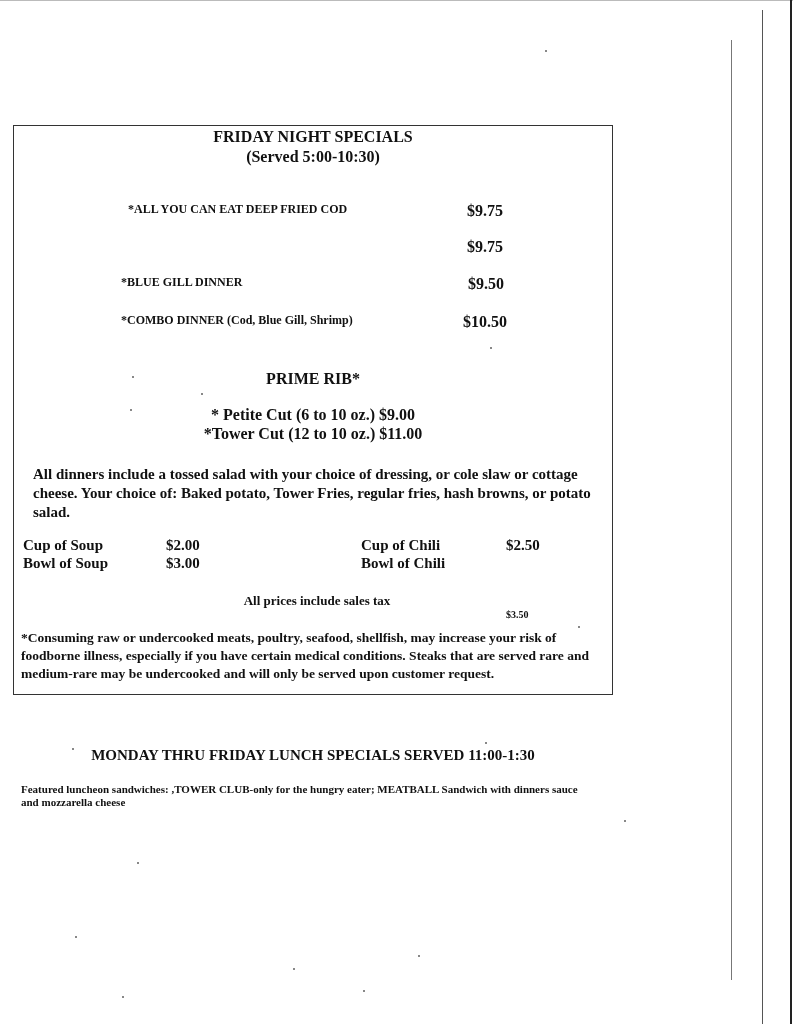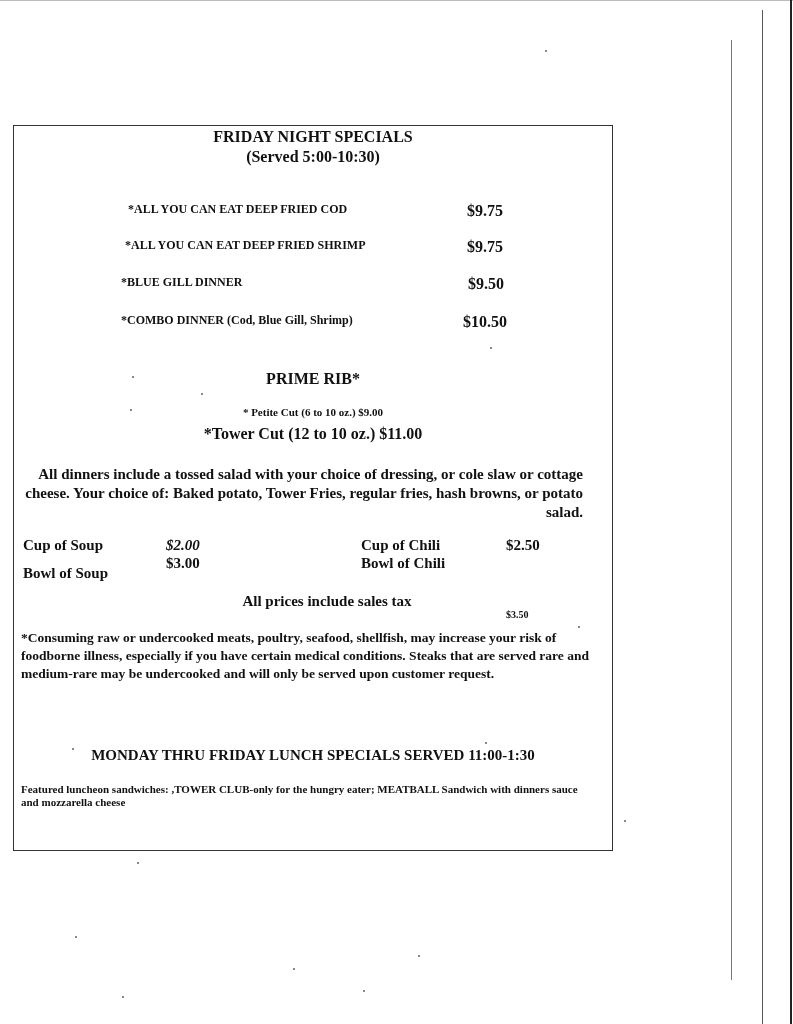--- a/index.html
+++ b/index.html
@@ -5,21 +5,21 @@
   html, body { margin:0; padding:0; }
   body {
     width:793px; height:1024px; background:#ffffff; position:relative; overflow:hidden;
     font-family:"Liberation Serif", "DejaVu Serif", serif; color:#111;
   }
   .topline { position:absolute; left:0; top:0; width:793px; height:1px; background:#bbb; }
   .edge1 { position:absolute; left:731px; top:40px; width:1px; height:940px; background:#777; }
   .edge2 { position:absolute; left:762px; top:10px; width:1px; height:1014px; background:#555; }
   .edge3 { position:absolute; left:790px; top:0; width:2px; height:1024px; background:#222; }
   .menu-box {
-    position:absolute; left:13px; top:125px; width:600px; height:726px;
+    position:absolute; left:13px; top:125px; width:600px; height:570px;
     border:1px solid #333; box-sizing:border-box;
   }
   .b { font-weight:bold; }
   .abs { position:absolute; white-space:nowrap; }
   .center { text-align:center; }
   .title { left:0; width:100%; top:2px; font-size:16px; }
   .subtitle { left:0; width:100%; top:22px; font-size:16px; }
   .item-name { font-size:12px; }
   .item-price { font-size:16px; }
   .para { position:absolute; font-size:15px; line-height:19px; white-space:normal; }
@@ -35,46 +35,45 @@
 <div class="edge3"></div>
 
 <div class="menu-box">
 
   <div class="abs center b title">FRIDAY NIGHT SPECIALS</div>
   <div class="abs center b subtitle">(Served 5:00-10:30)</div>
 
   <div class="abs b item-name" style="left:114px; top:76px;">*ALL YOU CAN EAT DEEP FRIED COD</div>
   <div class="abs b item-price" style="left:453px; top:76px;">$9.75</div>
 
-  <div class="abs b item-name" style="left:111px; top:112px;">*ALL YOU CAN EAT DEEP FRIED SHRIMP</div>
   <div class="abs b item-price" style="left:453px; top:112px;">$9.75</div>
 
   <div class="abs b item-name" style="left:107px; top:149px;">*BLUE GILL DINNER</div>
   <div class="abs b item-price" style="left:454px; top:149px;">$9.50</div>
 
   <div class="abs b item-name" style="left:107px; top:187px;">*COMBO DINNER (Cod, Blue Gill, Shrimp)</div>
   <div class="abs b item-price" style="left:449px; top:187px;">$10.50</div>
 
   <div class="abs center b" style="left:0; width:100%; top:244px; font-size:16px;">PRIME RIB*</div>
-  <div class="abs center b" style="left:0; width:100%; top:280px; font-size:11px;">* Petite Cut (6 to 10 oz.)  $9.00</div>
+  <div class="abs center b" style="left:0; width:100%; top:280px; font-size:16px;">* Petite Cut (6 to 10 oz.)  $9.00</div>
   <div class="abs center b" style="left:0; width:100%; top:299px; font-size:16px;">*Tower Cut (12 to 10 oz.) $11.00</div>
 
-  <div class="para b" style="left:9px; top:339px; width:560px;text-align:right;">All dinners include a tossed salad with your choice of dressing, or cole slaw or cottage cheese.  Your choice of:  Baked potato, Tower Fries, regular fries, hash browns, or potato salad.</div>
+  <div class="para b" style="left:19px; top:339px; width:560px;">All dinners include a tossed salad with your choice of dressing, or cole slaw or cottage cheese.  Your choice of:  Baked potato, Tower Fries, regular fries, hash browns, or potato salad.</div>
 
   <div class="abs b" style="left:9px; top:411px; font-size:15px;">Cup of Soup</div>
-  <div class="abs b" style="left:152px; top:411px; font-size:15px;font-style:italic;">$2.00</div>
-  <div class="abs b" style="left:9px; top:439px; font-size:15px;">Bowl of Soup</div>
+  <div class="abs b" style="left:152px; top:411px; font-size:15px;">$2.00</div>
+  <div class="abs b" style="left:9px; top:429px; font-size:15px;">Bowl of Soup</div>
   <div class="abs b" style="left:152px; top:429px; font-size:15px;">$3.00</div>
 
   <div class="abs b" style="left:347px; top:411px; font-size:15px;">Cup of Chili</div>
   <div class="abs b" style="left:492px; top:411px; font-size:15px;">$2.50</div>
   <div class="abs b" style="left:347px; top:429px; font-size:15px;">Bowl of Chili</div>
   <div class="abs b" style="left:492px; top:443px; font-size:10px;margin-top:40px;">$3.50</div>
 
-  <div class="abs center b" style="left:14px; width:100%; top:467px; font-size:15px;">All prices include sales tax</div>
+  <div class="abs center b" style="left:4px; width:100%; top:467px; font-size:13px;">All prices include sales tax</div>
 
   <div class="para b" style="left:7px; top:503px; width:585px; font-size:13.5px; line-height:18px;">*Consuming raw or undercooked meats, poultry, seafood, shellfish, may increase your risk of foodborne illness, especially if you have certain medical conditions. Steaks that are served rare and medium-rare may be undercooked and will only be served upon customer request.</div>
 
   <div class="abs center b" style="left:0; width:100%; top:621px; font-size:15px;">MONDAY THRU FRIDAY LUNCH SPECIALS SERVED 11:00-1:30</div>
 
   <div class="para b small" style="left:7px; top:657px; width:560px;">Featured luncheon sandwiches:  ,TOWER CLUB-only for the hungry eater; MEATBALL Sandwich with dinners sauce and mozzarella cheese</div>
 </div>
 
 <div class="speck" style="left:545px; top:50px;"></div>
 <div class="speck" style="left:132px; top:376px;"></div>

